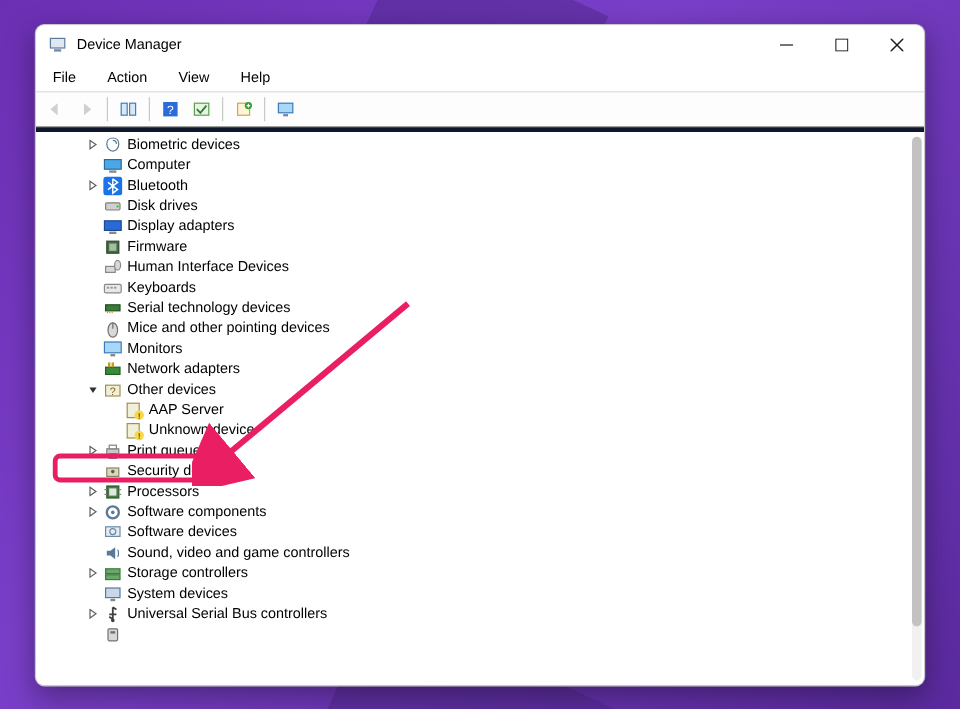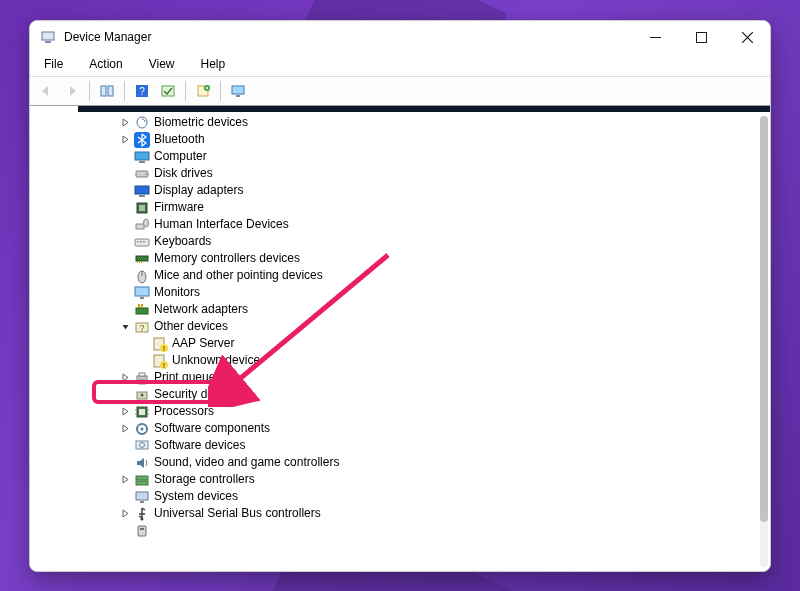--- a/index.html
+++ b/index.html
@@ -63,22 +63,21 @@
     background: #fdfdfd;
   }
   .tbtn {
     width: 24px; height: 22px; display:flex; align-items:center; justify-content:center;
     border:1px solid transparent;
   }
   .tsep { width:1px; height:20px; background:#c8c8c8; margin: 0 3px; }
   
   .treewrap {
     flex: 1; position: relative; overflow: hidden;
-    border-top: 6px solid #0f172a;
-    margin-left: 48px;
+    border-top: 4px solid #0f172a;
   }
   .tree {
     position:absolute; inset:0 12px 0 0; overflow-y:auto; padding: 2px 0 4px 0;
   }
   .scrollbar {
     position:absolute; right:2px; top:4px; bottom:4px; width:8px;
     background:#f1f1f1; border-radius:4px;
   }
   .scrollbar .thumb {
     position:absolute; left:0; right:0; top:0; height: 90%;
@@ -211,43 +210,43 @@
           <span class="node-icon">
             <svg viewBox="0 0 16 16">
               <path d="M8 2c3 0 5 2 5 5 0 3-2 6-5 6S3 10 3 7c0-3 2-5 5-5z" fill="none" stroke="#5a7a9a" stroke-width="1"></path>
               <path d="M8 4c2 0 3 1.5 3 3" fill="none" stroke="#5a7a9a"></path>
             </svg>
           </span>
           <span class="label">Biometric devices</span>
         </div>
         <div class="row">
           <span class="indent" style="width: 40px;"></span>
+          <span class="expander"></span>
+          <span class="node-icon">
+            <svg viewBox="0 0 16 16">
+              <rect x="1" y="3" width="14" height="8" fill="#4aa8e8" stroke="#2a6aa0"></rect>
+              <rect x="5" y="12" width="6" height="2" fill="#888"></rect>
+            </svg>
+          </span>
+          <span class="label">Computer</span>
+        </div>
+        <div class="row">
+          <span class="indent" style="width: 40px;"></span>
           <span class="expander">
             <svg viewBox="0 0 9 9">
               <path d="M2 1 L7 4.5 L2 8 Z" fill="none" stroke="#606060" stroke-width="1"></path>
             </svg>
           </span>
           <span class="node-icon">
             <svg viewBox="0 0 16 16">
               <rect width="16" height="16" rx="3" fill="#1a73e8"></rect>
               <path d="M8 2v12l4-3-8-6m0 6l8-6-4-3" stroke="#fff" stroke-width="1.2" fill="none"></path>
             </svg>
           </span>
           <span class="label">Bluetooth</span>
-        </div>
-        <div class="row">
-          <span class="indent" style="width: 40px;"></span>
-          <span class="expander"></span>
-          <span class="node-icon">
-            <svg viewBox="0 0 16 16">
-              <rect x="1" y="3" width="14" height="8" fill="#4aa8e8" stroke="#2a6aa0"></rect>
-              <rect x="5" y="12" width="6" height="2" fill="#888"></rect>
-            </svg>
-          </span>
-          <span class="label">Computer</span>
         </div>
         <div class="row">
           <span class="indent" style="width: 40px;"></span>
           <span class="expander"></span>
           <span class="node-icon">
             <svg viewBox="0 0 16 16">
               <rect x="2" y="5" width="12" height="6" rx="1" fill="#d0d0d0" stroke="#808080"></rect>
               <circle cx="12" cy="8" r="1" fill="#50c050"></circle>
             </svg>
           </span>
@@ -303,21 +302,21 @@
           <span class="indent" style="width: 40px;"></span>
           <span class="expander"></span>
           <span class="node-icon">
             <svg viewBox="0 0 16 16">
               <rect x="2" y="5" width="12" height="5" fill="#3a7a3a" stroke="#205020"></rect>
               <rect x="3" y="10" width="1" height="2" fill="#c0a020"></rect>
               <rect x="5" y="10" width="1" height="2" fill="#c0a020"></rect>
               <rect x="7" y="10" width="1" height="2" fill="#c0a020"></rect>
             </svg>
           </span>
-          <span class="label">Memory controllers devices</span>
+          <span class="label">Serial technology devices</span>
         </div>
         <div class="row">
           <span class="indent" style="width: 40px;"></span>
           <span class="expander"></span>
           <span class="node-icon">
             <svg viewBox="0 0 16 16">
               <ellipse cx="8" cy="9" rx="4" ry="6" fill="#d8d8d8" stroke="#707070"></ellipse>
               <line x1="8" y1="3" x2="8" y2="8" stroke="#707070"></line>
             </svg>
           </span>

